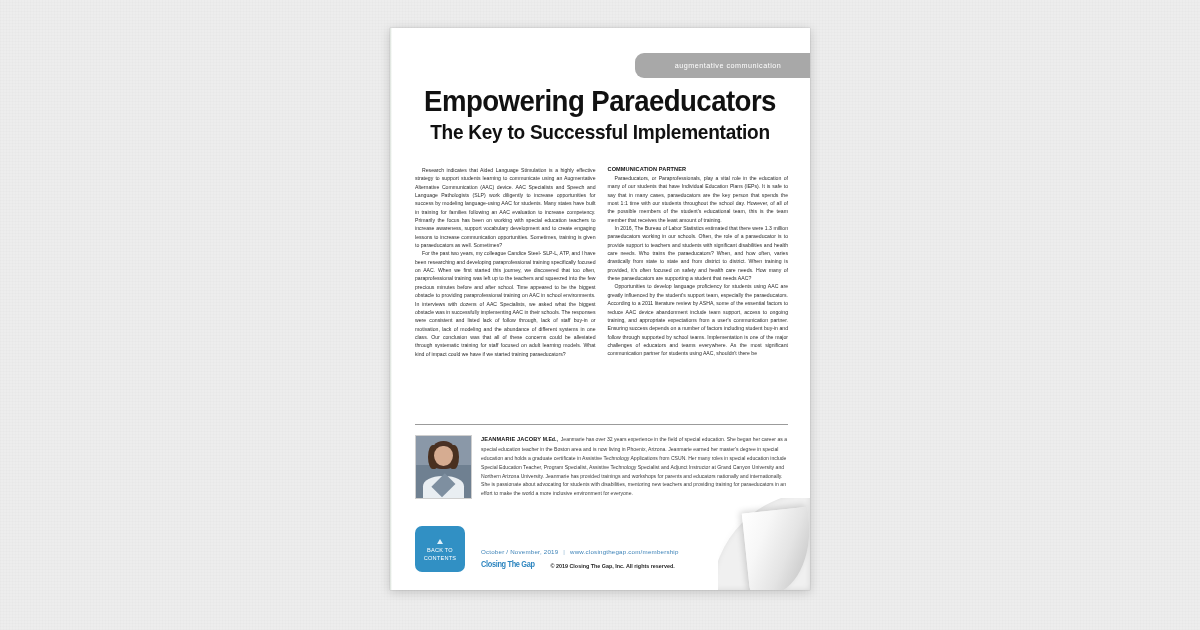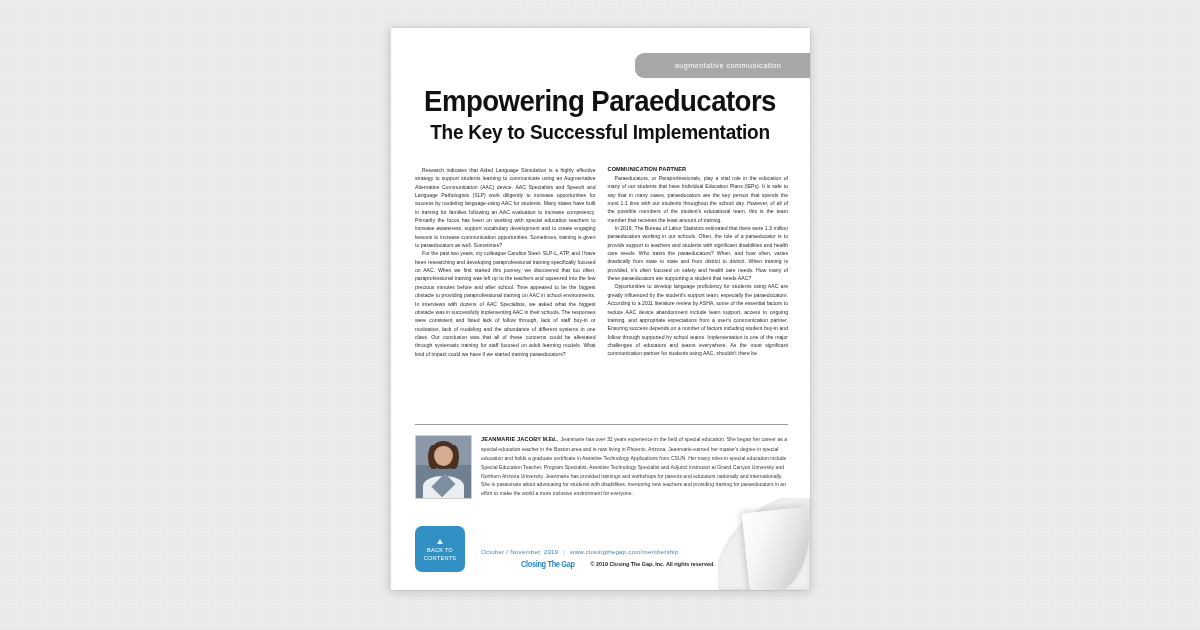--- a/index.html
+++ b/index.html
@@ -210,26 +210,25 @@
   .foot-meta { flex: 1; padding-bottom: 3px; }
   .foot-line1 {
     font-size: 6.2px;
     color: #3d83b8;
     letter-spacing: 0.2px;
     margin-bottom: 4px;
   }
   .foot-line1 .sep { color: #8fb5d1; margin: 0 3px; }
   .foot-line2 {
     display: flex;
-    align-items: center;
+    align-items: flex-end;
     gap: 4px;
     font-size: 5.4px;
     color: #1f1f1f;
     font-weight: 700;
-    margin-left: 40px;
   }
   .ctg-logo {
     font-family: "Liberation Sans Narrow", "Liberation Sans", sans-serif;
     font-weight: 700;
     font-size: 9px;
     color: #2e86c0;
     letter-spacing: -0.4px;
     transform: scaleX(0.82);
     transform-origin: left center;
     white-space: nowrap;

